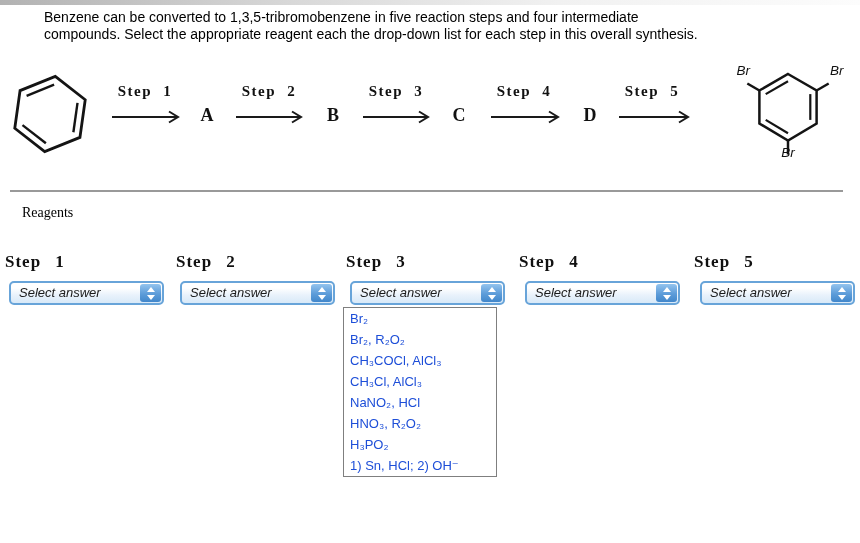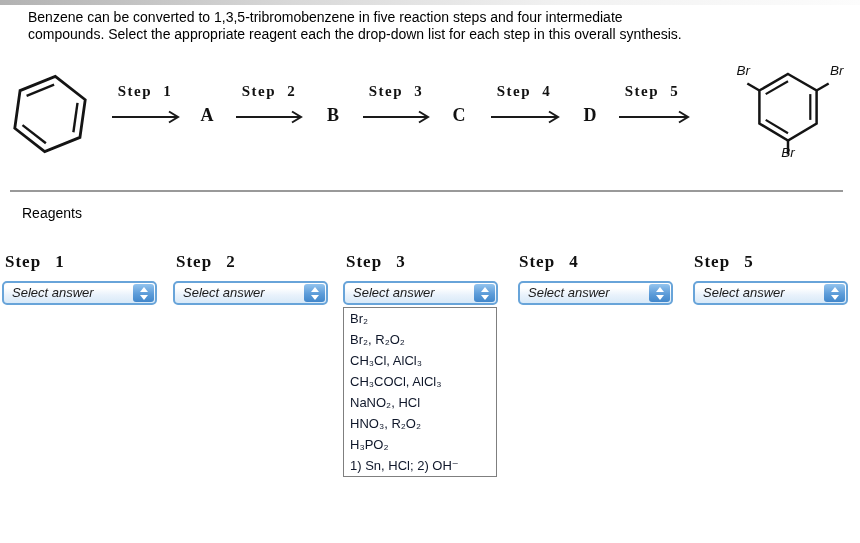--- a/index.html
+++ b/index.html
@@ -2,58 +2,58 @@
 <html><head>
 <meta charset="utf-8">
 <style>
   html,body{margin:0;padding:0;background:#ffffff;}
   #page{position:relative;width:860px;height:543px;background:#ffffff;overflow:hidden;
         font-family:"Liberation Sans","DejaVu Sans",sans-serif;color:#000;}
 
   .top-bar{position:absolute;left:0;top:0;width:860px;height:5px;
            background:linear-gradient(90deg,#b2b2b2 0%,#d9d9d9 35%,#f1f1f1 65%,#fcfcfc 100%);}
 
-  .intro{position:absolute;left:28px;top:9px;width:800px;font-size:14px;line-height:17px;color:#000;}
+  .intro{position:absolute;left:44px;top:9px;width:800px;font-size:14px;line-height:17px;color:#000;}
   .intro span{display:block;}
 
   .scheme-svg{position:absolute;left:0;top:0;pointer-events:none;}
 
   .scheme-step{position:absolute;top:83px;width:90px;text-align:center;
                font-family:"Liberation Serif","DejaVu Serif",serif;font-weight:bold;
                font-size:15px;letter-spacing:1.5px;word-spacing:6px;color:#111;}
   .intermediate{position:absolute;top:105px;width:24px;text-align:center;
                 font-family:"Liberation Serif","DejaVu Serif",serif;font-weight:bold;
                 font-size:18px;color:#111;}
   .br-label{position:absolute;width:24px;font-size:13.5px;color:#111;font-style:italic;}
 
   .divider{position:absolute;left:10px;top:190px;width:833px;height:2px;background:#999;}
 
-  .reagents-title{position:absolute;left:22px;top:205px;font-size:14px;color:#000;}
+  .reagents-title{position:absolute;left:22px;top:205px;font-size:14px;color:#000;font-family:Liberation Serif, serif;}
 
   .step-heading{position:absolute;top:252px;font-family:"Liberation Serif","DejaVu Serif",serif;
                 font-weight:bold;font-size:17px;letter-spacing:1px;word-spacing:9px;color:#111;}
 
   .dropdown{position:absolute;top:281px;width:155px;height:24px;box-sizing:border-box;
             border:2px solid #68a4d9;border-radius:5px;
             background:linear-gradient(180deg,#ffffff 25%,#e9f2fb 60%,#d8e9f8 100%);
-            cursor:pointer;}
+            cursor:pointer;margin-left:7px;}
   .dropdown .value{display:block;font-style:italic;font-size:13px;color:#1a1a1a;
                    padding-left:8px;line-height:20px;white-space:nowrap;overflow:hidden;
                    margin-right:24px;}
   .spinner{position:absolute;right:1px;top:1px;width:21px;height:18px;border-radius:3px;
            background:linear-gradient(180deg,#93c4ee 0%,#5d9cd9 55%,#4187cb 100%);
            display:flex;flex-direction:column;align-items:center;justify-content:center;}
   .tri-up{width:0;height:0;border-left:4px solid transparent;border-right:4px solid transparent;
           border-bottom:5px solid #ffffff;margin-bottom:3px;}
   .tri-down{width:0;height:0;border-left:4px solid transparent;border-right:4px solid transparent;
             border-top:5px solid #ffffff;}
 
   .listbox{position:absolute;left:343px;top:307px;width:154px;box-sizing:border-box;
            background:#ffffff;border:1px solid #7f7f7f;}
-  .option{height:21px;line-height:21px;padding-left:6px;font-size:13px;color:#0f172a;
+  .option{height:21px;line-height:21px;padding-left:6px;font-size:13px;color:#1d4ed8;
           white-space:nowrap;overflow:hidden;cursor:pointer;}
 </style>
 </head>
 <body>
 
 <div id="page">
 
   <div class="top-bar"></div>
 
   <div class="intro">
@@ -165,21 +165,21 @@
     <span class="value">Select answer</span>
     <span class="spinner">
         <span class="tri-up"></span>
         <span class="tri-down"></span>
       </span>
   </div>
 
   <div class="listbox">
     <div class="option">Br₂</div>
     <div class="option">Br₂, R₂O₂</div>
+    <div class="option">CH₃COCl, AlCl₃</div>
     <div class="option">CH₃Cl, AlCl₃</div>
-    <div class="option">CH₃COCl, AlCl₃</div>
     <div class="option">NaNO₂, HCl</div>
     <div class="option">HNO₃, R₂O₂</div>
     <div class="option">H₃PO₂</div>
     <div class="option">1) Sn, HCl; 2) OH⁻</div>
   </div>
 
 </div>
 
 </body></html>

